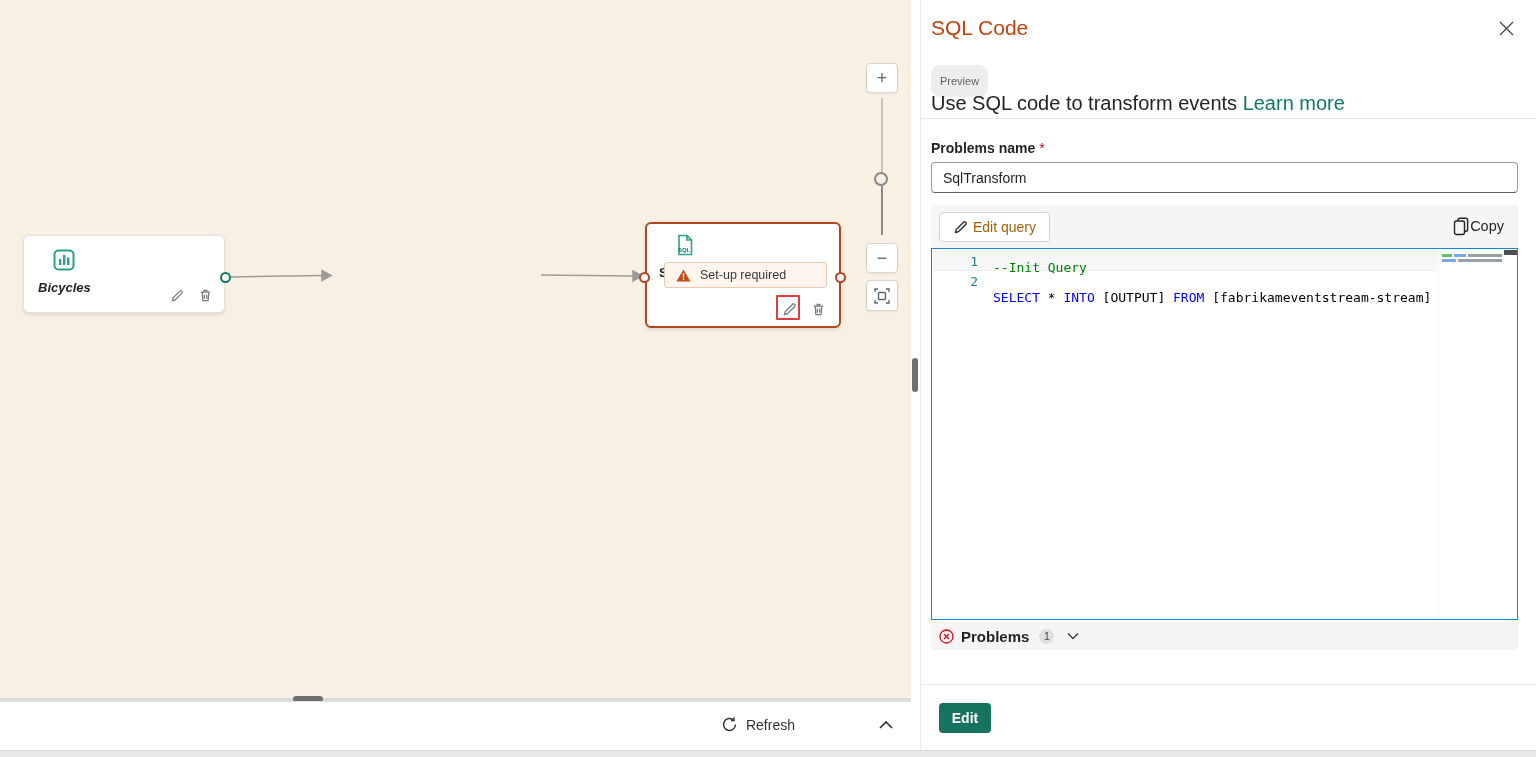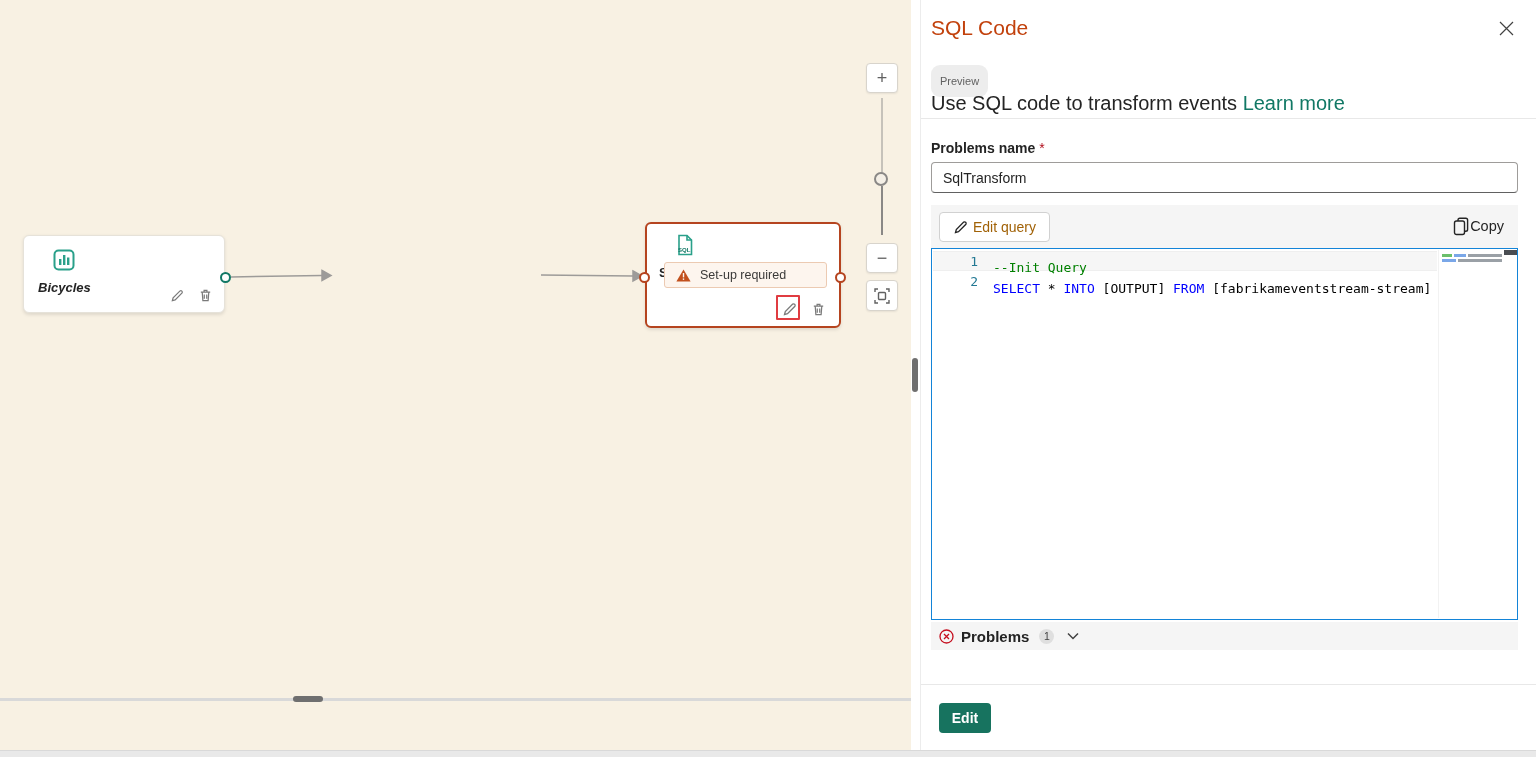--- a/index.html
+++ b/index.html
@@ -179,20 +179,36 @@
     <div class="zoom-btn zoom-minus">−</div>
     <div class="zoom-btn zoom-fit">
       <svg width="16" height="16" viewBox="0 0 16 16" fill="none" stroke="#616161" stroke-width="1.4">
           <path d="M1 4V1h3M12 1h3v3M15 12v3h-3M4 15H1v-3"></path>
           <rect x="4.5" y="4.5" width="7" height="7" rx="1"></rect>
         </svg>
     </div>
 
     <div class="h-scroll-track"></div>
     <div class="h-scroll-thumb"></div>
+    <div class="canvas-bottom-bar">
+      <div class="refresh-group">
+        <span style="display:flex;">
+          <svg width="17" height="17" viewBox="0 0 17 17" fill="none" stroke="#323130" stroke-width="1.5">
+              <path d="M14.5 8.5a6 6 0 11-1.8-4.3"></path>
+              <path d="M13 1.5v3h-3" stroke-width="1.4"></path>
+            </svg>
+        </span>
+        <span>Refresh</span>
+      </div>
+      <span class="collapse-chevron">
+        <svg width="18" height="14" viewBox="0 0 18 14" fill="none" stroke="#323130" stroke-width="1.6">
+            <path d="M3 10l6-6 6 6"></path>
+          </svg>
+      </span>
+    </div>
   </div>
 
   <div class="v-scroll-gutter">
     <div class="v-thumb"></div>
   </div>
 
   <div class="panel">
     <span class="panel-close">
       <svg width="15" height="15" viewBox="0 0 15 15" stroke="#424242" stroke-width="1.2">
           <path d="M1 1l13 13M14 1L1 14"></path>
@@ -228,21 +244,21 @@
         </span>
         <span>Copy</span>
       </button>
     </div>
 
     <div class="code-editor">
       <div class="current-line"></div>
       <div class="gutter-num" style="left:24px; top:3px;">1</div>
       <div class="gutter-num" style="left:24px; top:23px;">2</div>
       <div class="code-line" style="top:1px;margin-top:8px;"><span class="tok-comment">--Init Query</span></div>
-      <div class="code-line" style="top:30px;"><span class="tok-keyword">SELECT</span><span> * </span><span class="tok-keyword">INTO</span><span> [OUTPUT] </span><span class="tok-keyword">FROM</span><span> [fabrikameventstream-stream]</span></div>
+      <div class="code-line" style="top:39px;"><span class="tok-keyword">SELECT</span><span> * </span><span class="tok-keyword">INTO</span><span> [OUTPUT] </span><span class="tok-keyword">FROM</span><span> [fabrikameventstream-stream]</span></div>
       <div class="minimap">
         <div class="mm-row mm-green"></div>
         <div class="mm-row mm-blue1"></div>
         <div class="mm-row mm-dark1"></div>
         <div class="mm-row mm-blue2"></div>
         <div class="mm-row mm-dark2"></div>
       </div>
       <div class="ruler-mark"></div>
     </div>
 

